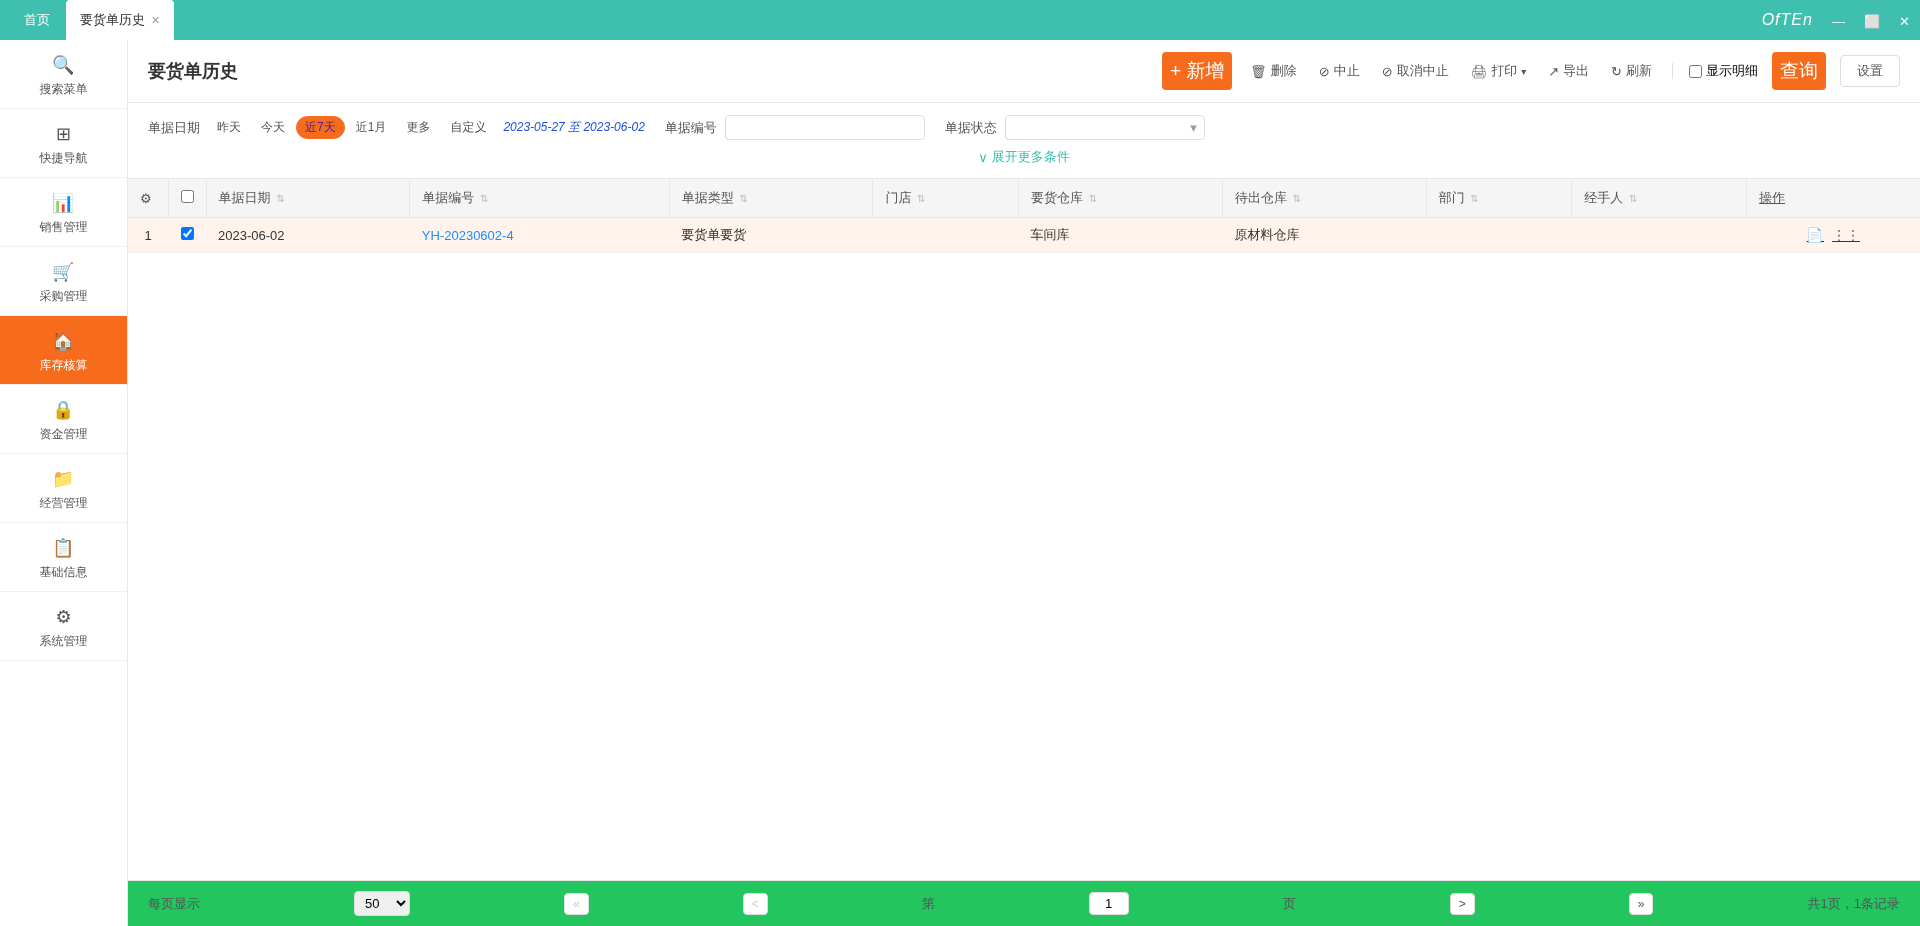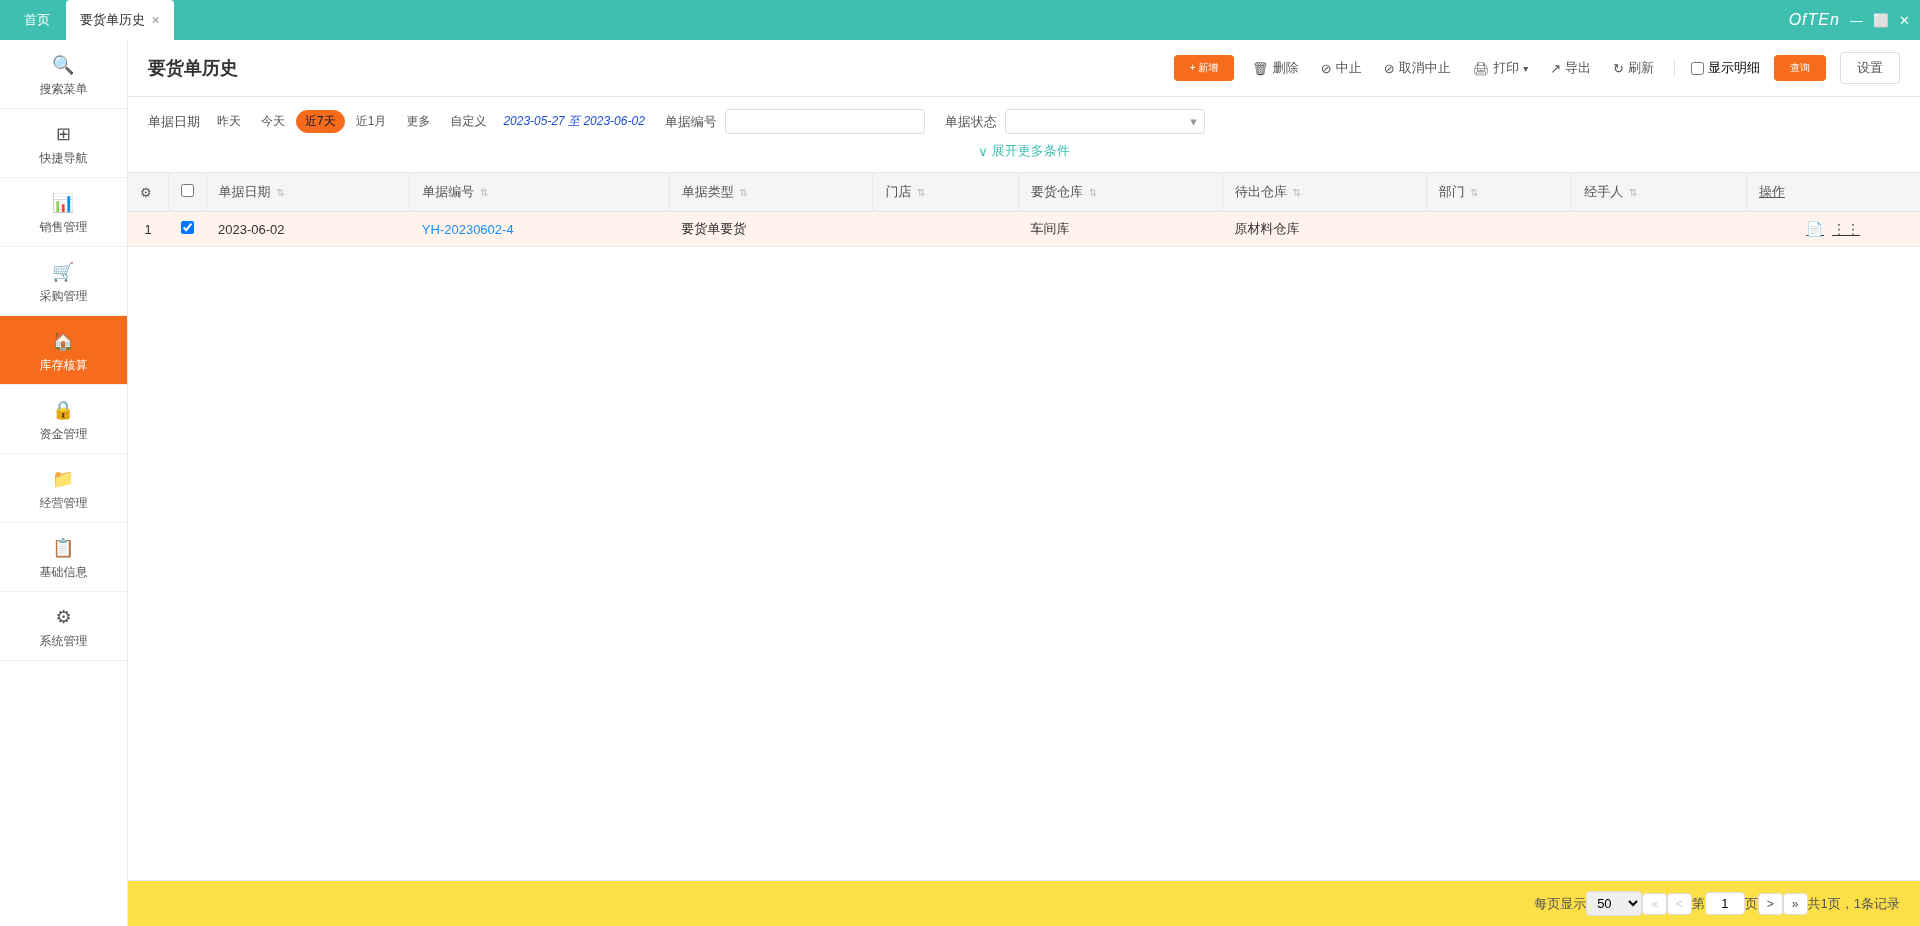--- a/index.html
+++ b/index.html
@@ -27,22 +27,22 @@
     }
     .tab-item.active {
       background: white;
       color: #333;
       border-radius: 4px 4px 0 0;
     }
     .tab-item .close-icon { font-size: 11px; color: #999; }
     .top-bar-right {
       margin-left: auto;
       display: flex;
-      align-items: center;
-      gap: 10px;
+      align-items: flex-end;
+      gap: 19px;
       color: white;
       font-size: 13px;
     }
     .top-bar-right span { cursor: pointer; }
 
     
     .main-layout {
       display: flex;
       flex: 1;
       overflow: hidden;
@@ -105,24 +105,24 @@
       gap: 4px;
       color: #555;
       cursor: pointer;
       font-size: 13px;
       padding: 0 4px;
     }
     .btn-primary {
       background: #f76b1c;
       color: white;
       border: none;
-      padding: 6px 16px;
-      border-radius: 4px;
-      cursor: pointer;
-      font-size: 10px;
+      padding: 6px 8px;
+      border-radius: 4px;
+      cursor: pointer;
+      font-size: 19px;
     }
     .btn-settings {
       background: white;
       color: #555;
       border: 1px solid #ddd;
       padding: 6px 16px;
       border-radius: 4px;
       cursor: pointer;
       font-size: 13px;
     }
@@ -150,21 +150,21 @@
     .date-btn {
       padding: 2px 8px;
       border-radius: 12px;
       cursor: pointer;
       color: #555;
       font-size: 12px;
       border: 1px solid transparent;
     }
     .date-btn.active {
       background: #f76b1c;
-      color: #0f172a;
+      color: #4c1d95;
       border: 1px solid #f76b1c;
     }
     .date-range-text { font-size: 12px; color: #1d4ed8; font-style: italic; }
     .filter-input {
       border: 1px solid #ddd;
       border-radius: 4px;
       padding: 4px 8px;
       font-size: 13px;
       width: 200px;
       outline: none;
@@ -252,25 +252,25 @@
       background: #fef9f5;
       padding: 8px 16px;
       border-top: 1px solid #e8e8e8;
       display: flex;
       align-items: center;
       flex-shrink: 0;
     }
 
     
     .pagination-bar {
-      background: #fde047;
+      background: #22c55e;
       padding: 10px 20px;
       display: flex;
       align-items: center;
-      justify-content: flex-end;
+      justify-content: space-between;
       border-top: 1px solid #e8e8e8;
       flex-shrink: 0;
     }
     .page-info { color: #555; }
     .page-size-select {
       border: 1px solid #ddd;
       border-radius: 4px;
       padding: 3px 6px;
       font-size: 13px;
     }

